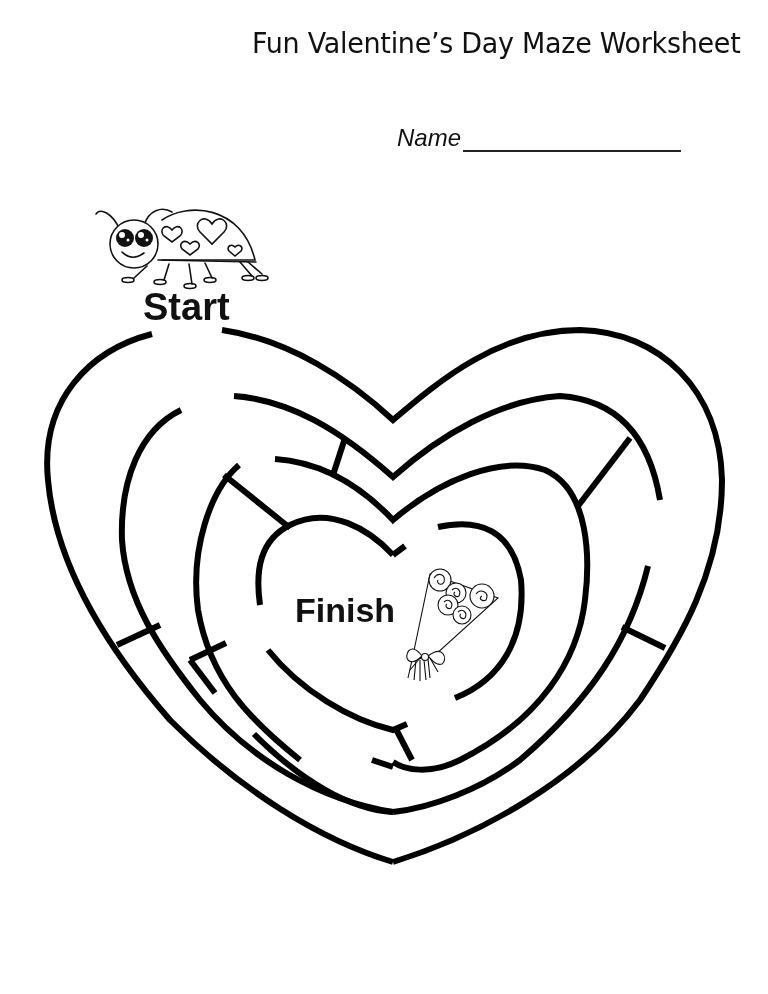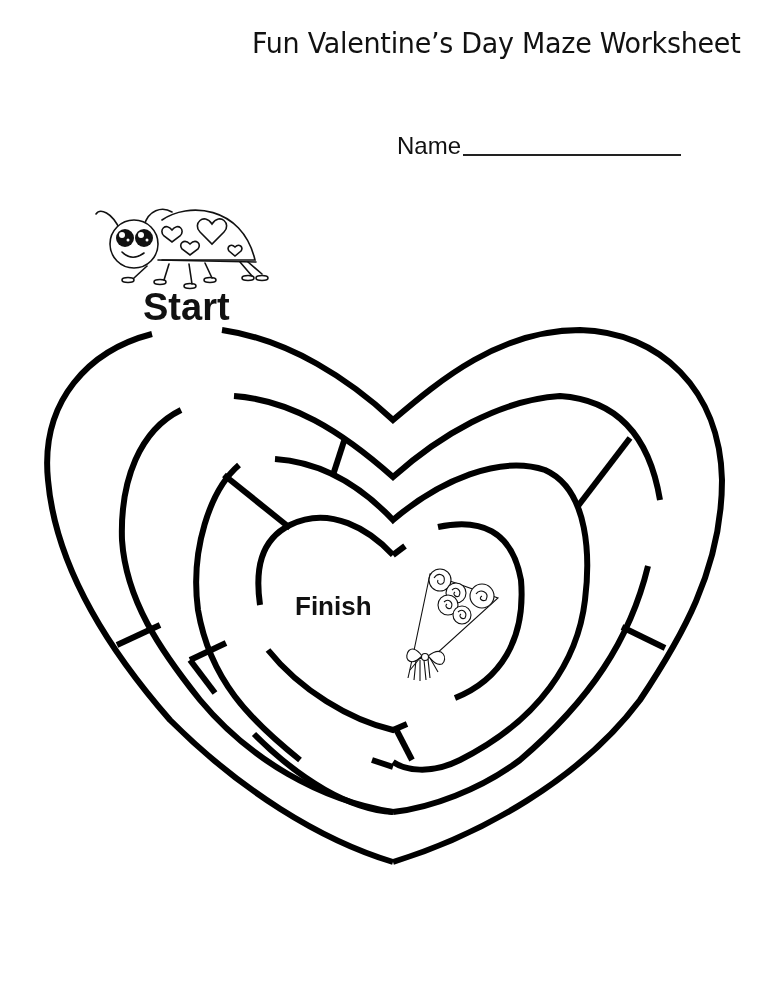--- a/index.html
+++ b/index.html
@@ -1,21 +1,21 @@
 <!DOCTYPE html>
 <html><head>
 <meta charset="utf-8">
 <style>
   html, body { margin: 0; padding: 0; background: #ffffff; }
   body { width: 768px; height: 994px; position: relative; overflow: hidden; font-family: "DejaVu Sans", sans-serif; }
   .title { position: absolute; left: 252px; top: 26px; font-family: "DejaVu Sans", sans-serif; font-size: 29px; color: #111111; letter-spacing: -0.3px; transform: scaleX(0.93); transform-origin: left top; white-space: nowrap; }
-  .name-row { position: absolute; left: 397px; top: 132px; font-family: "Liberation Sans", sans-serif; font-size: 24px; color: #111111; white-space: nowrap; display: flex; align-items: flex-start; }
+  .name-row { position: absolute; left: 397px; top: 124px; font-family: "Liberation Sans", sans-serif; font-size: 24px; color: #111111; white-space: nowrap; display: flex; align-items: flex-end; font-style: italic; }
   .name-line { display: inline-block; width: 218px; border-bottom: 2px solid #222222; margin-left: 2px; height: 22px; }
   .label-start { position: absolute; left: 143px; top: 286px; font-family: "Liberation Sans", sans-serif; font-weight: bold; font-size: 38px; color: #111111; }
-  .label-finish { position: absolute; left: 295px; top: 591px; font-family: "Liberation Sans", sans-serif; font-weight: bold; font-size: 26px; color: #111111; }
+  .label-finish { position: absolute; left: 295px; top: 591px; font-family: "Liberation Sans", sans-serif; font-weight: bold; font-size: 34px; color: #111111; }
   svg.maze { position: absolute; left: 0; top: 0; }
   .ladybug { position: absolute; left: 92px; top: 200px; }
   .bouquet { position: absolute; left: 404px; top: 560px; }
 </style>
 </head>
 <body>
 
 <div class="title">Fun Valentine’s Day Maze Worksheet</div>
 
 <div class="name-row">

